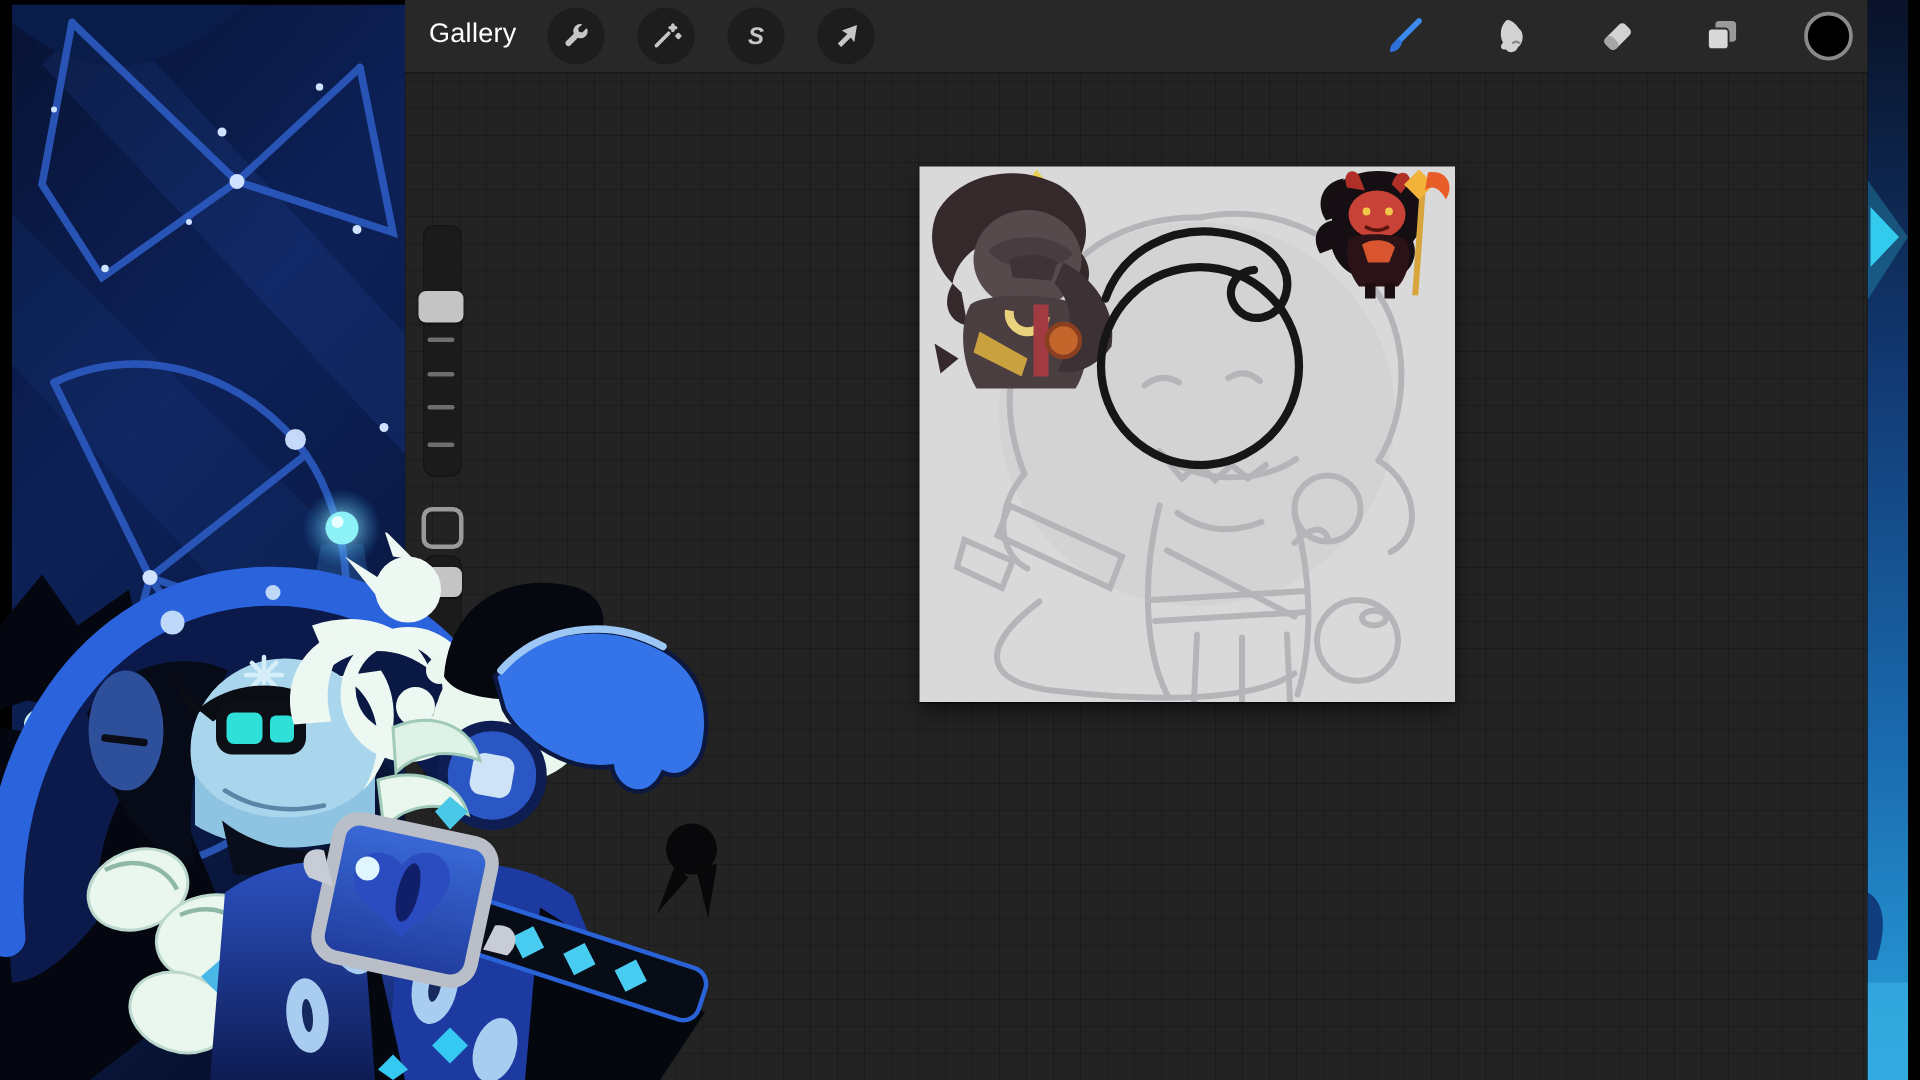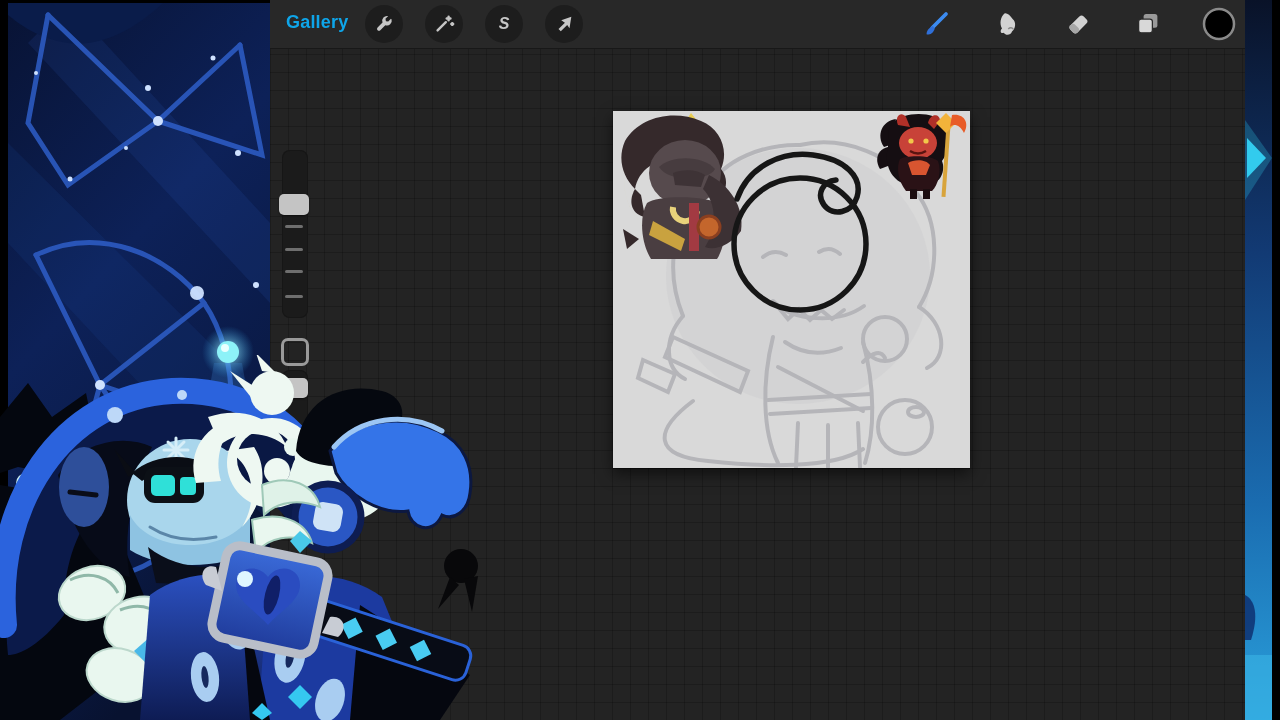--- a/index.html
+++ b/index.html
@@ -8,21 +8,21 @@
   .abs{position:absolute;}
   
   .band-left{left:8px;top:3px;width:262px;height:717px;}
   .band-right{left:1245px;top:0;width:27px;height:720px;}
   
   .procreate{left:270px;top:0;width:975px;height:720px;background-color:#232323;
     background-image:linear-gradient(rgba(0,0,0,.20) 1px,transparent 1px),
                      linear-gradient(90deg,rgba(0,0,0,.20) 1px,transparent 1px);
     background-size:18px 18px;}
   .topbar{left:0;top:0;width:975px;height:48px;background:#282828;border-bottom:1px solid #181818;}
-  .gallery{left:16px;top:12px;color:#0ea5e9;font-size:18px;font-weight:bold;letter-spacing:.2px;cursor:default;}
+  .gallery{left:16px;top:12px;color:#ffffff;font-size:18px;font-weight:normal;letter-spacing:.2px;cursor:default;}
   .tool-circle{width:38px;height:38px;border-radius:50%;background:#1d1d1d;top:5px;
     display:flex;align-items:center;justify-content:center;}
   .top-icon{width:36px;height:36px;top:6px;display:flex;align-items:center;justify-content:center;}
   
   .sb-track{left:12px;width:26px;background:#1b1b1b;border-radius:8px;box-shadow:inset 0 0 0 1px #161616;}
   .sb-handle{border-radius:5px;background:#c4c4c4;box-shadow:0 1px 2px rgba(0,0,0,.5);}
   .sb-tick{left:15px;width:18px;height:3px;background:#6e6e6e;border-radius:2px;}
   .sb-modify{left:11px;top:338px;width:22px;height:22px;border-radius:7px;border:3px solid #9a9a9a;background:transparent;}
   
   .canvas{left:343px;top:111px;width:357px;height:357px;background:#d9d9d9;overflow:hidden;

